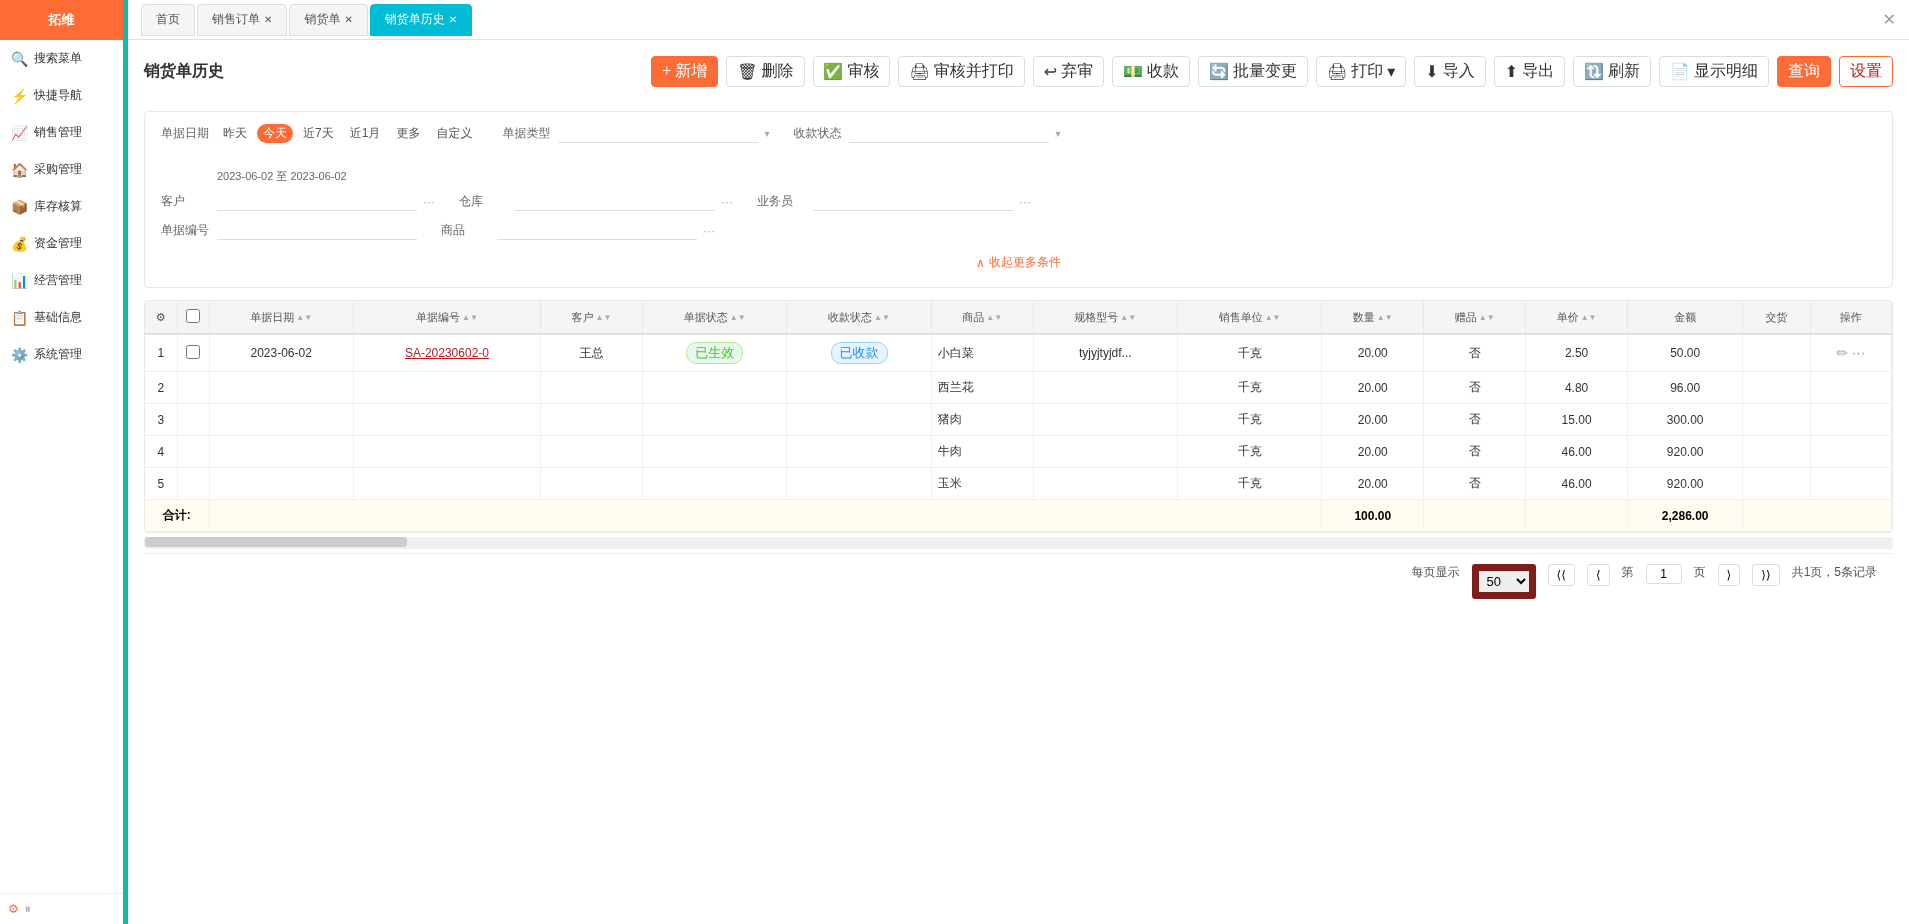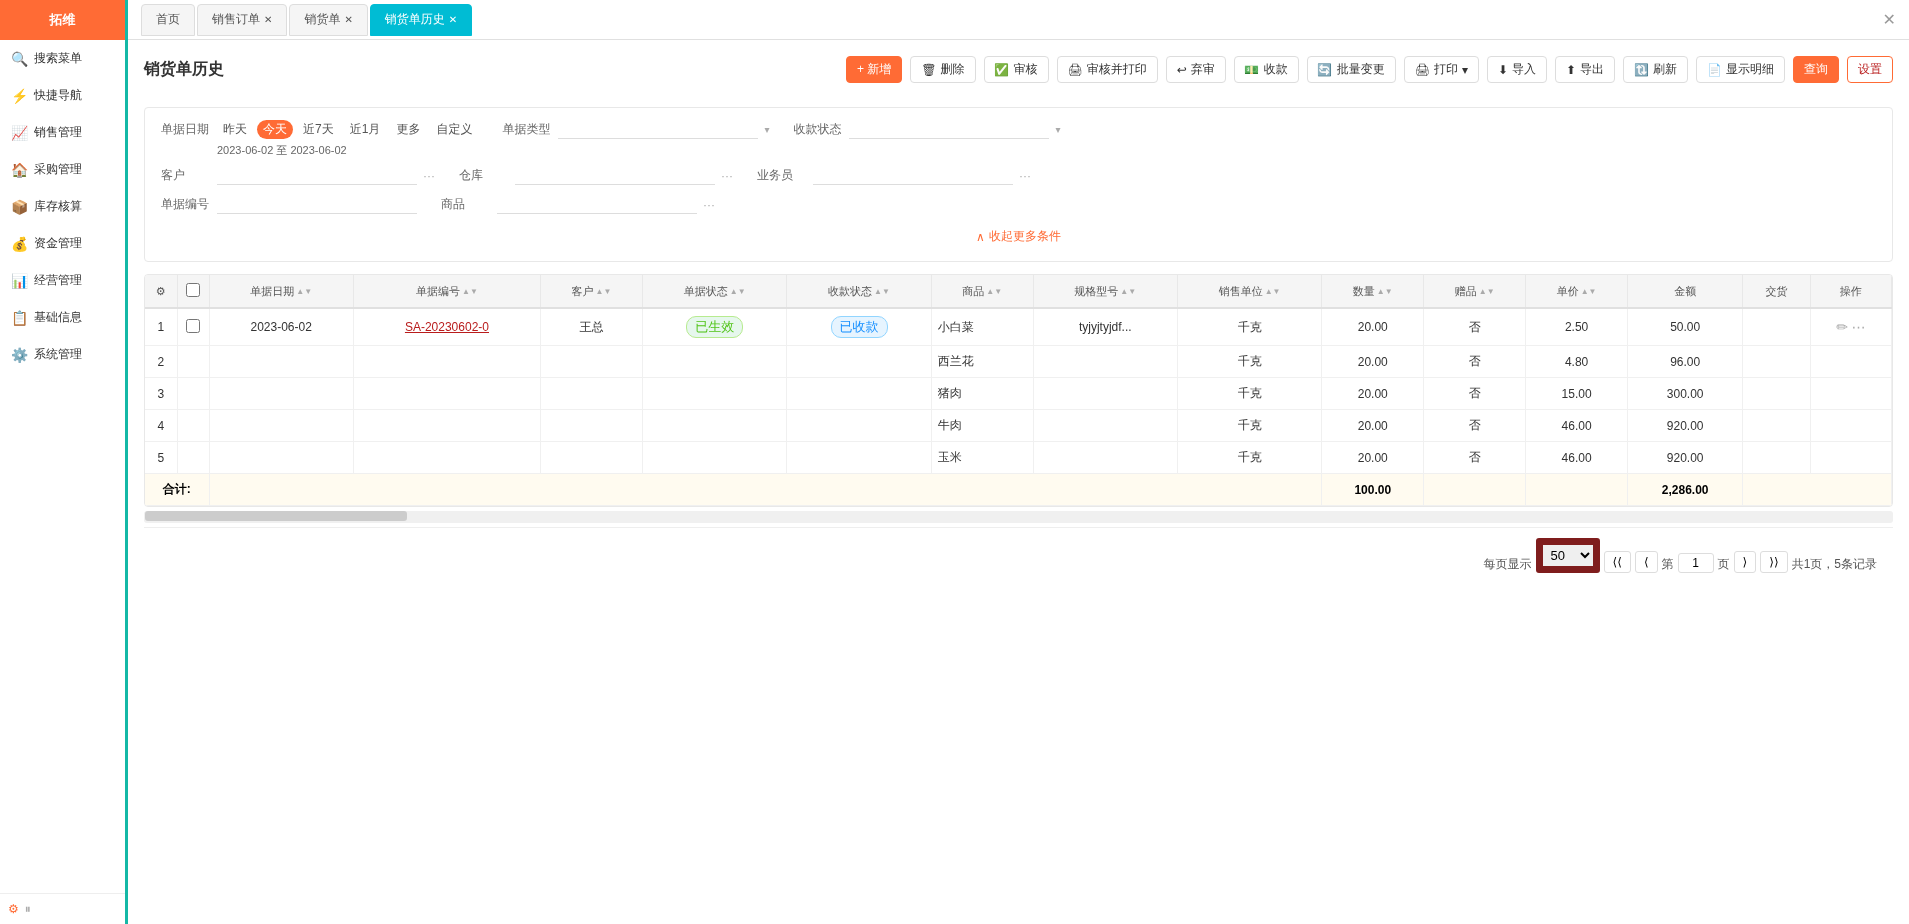--- a/index.html
+++ b/index.html
@@ -1,19 +1,19 @@
 <!DOCTYPE html>
 <html><head>
   <meta charset="utf-8">
   <style>
     * { box-sizing: border-box; margin: 0; padding: 0; }
     body { font-family: "Microsoft YaHei", Arial, sans-serif; font-size: 12px; background: #f5f5f5; display: flex; height: 924px; overflow: hidden; }
 
     
-    .sidebar { width: 128px; background: #fff; border-right: 3px solid #14b8a6; display: flex; flex-direction: column; height: 100%; }
+    .sidebar { width: 128px; background: #fff; border-right: 5px solid #14b8a6; display: flex; flex-direction: column; height: 100%; }
     .sidebar-logo { height: 40px; background: #ff6b35; display: flex; align-items: center; justify-content: center; color: #fff; font-size: 13px; font-weight: bold; }
     .sidebar-item { display: flex; align-items: center; padding: 10px 12px; cursor: pointer; color: #333; font-size: 12px; gap: 6px; }
     .sidebar-item .icon { width: 16px; height: 16px; display: inline-flex; align-items: center; justify-content: center; color: #ff6b35; font-size: 14px; }
     .sidebar-bottom { margin-top: auto; padding: 8px; display: flex; gap: 6px; align-items: center; border-top: 1px solid #eee; }
 
     
     .main { flex: 1; display: flex; flex-direction: column; overflow: hidden; }
 
     
     .tab-bar { display: flex; align-items: center; background: #fff; border-bottom: 1px solid #e0e0e0; height: 40px; padding: 0 13px; gap: 2px; }
@@ -23,21 +23,21 @@
     .tab-close-all { margin-left: auto; font-size: 16px; cursor: pointer; color: #999; }
 
     
     .content { flex: 1; overflow: auto; background: #fff; padding: 16px; }
 
     
     .page-title { font-size: 16px; font-weight: bold; color: #333; margin-bottom: 12px; }
 
     
     .toolbar { display: flex; align-items: center; flex-wrap: wrap; gap: 8px; margin-bottom: 12px; }
-    .btn { display: inline-flex; align-items: center; gap: 4px; padding: 4px 10px; border: 1px solid #ddd; border-radius: 4px; cursor: pointer; font-size: 12px; background: #fff; color: #333; }
+    .btn { display: inline-flex; align-items: center; gap: 4px; padding: 4px 10px; border: 1px solid #ddd; border-radius: 4px; cursor: pointer; font-size: 16px; background: #fff; color: #333; font-family: Liberation Serif, serif; }
     .btn-primary { background: #ff6b35; color: #fff; border-color: #ff6b35; }
     .btn-orange-outline { border-color: #ff6b35; color: #b91c1c; }
 
     
     .filter-area { background: #fff; border: 1px solid #e8e8e8; border-radius: 4px; padding: 12px 16px; margin-bottom: 12px; }
     .filter-row { display: flex; align-items: center; gap: 24px; margin-bottom: 10px; }
     .filter-item { display: flex; align-items: center; gap: 6px; }
     .filter-label { color: #666; white-space: nowrap; font-size: 12px; min-width: 50px; }
     .filter-input { border: none; border-bottom: 1px solid #ddd; outline: none; padding: 2px 4px; font-size: 12px; width: 150px; color: #333; }
     .filter-input-wide { width: 200px; }
@@ -61,21 +61,21 @@
     .badge-green { background: #e6f7ed; color: #52c41a; border: 1px solid #b7eb8f; }
     .badge-blue { background: #e6f4ff; color: #1890ff; border: 1px solid #91d5ff; }
     .link { color: #b91c1c; cursor: pointer; text-decoration: underline; }
     .op-btn { color: #aaa; cursor: pointer; font-size: 14px; }
 
     
     .summary-row { background: #fffbf0; }
     .summary-row td { font-weight: bold; color: #000000; }
 
     
-    .pagination { display: flex; align-items: flex-end; justify-content: flex-end; padding: 10px 16px; gap: 4px; font-size: 12px; color: #555; background: #fff; border-top: 1px solid #eee; }
+    .pagination { display: flex; align-items: flex-start; justify-content: flex-end; padding: 10px 16px; gap: 12px; font-size: 12px; color: #555; background: #fff; border-top: 1px solid #eee; }
     .page-btn { padding: 3px 8px; border: 1px solid #ddd; border-radius: 3px; cursor: pointer; background: #fff; font-size: 12px; }
     .page-btn:disabled { color: #ccc; cursor: default; }
     .page-input { width: 36px; text-align: center; border: 1px solid #ddd; padding: 2px 4px; border-radius: 3px; font-size: 12px; }
     .page-select { border: 7px solid #7f1d1d; border-radius: 3px; padding: 2px 4px; font-size: 13px; }
 
     
     .scroll-bar { height: 12px; background: #f0f0f0; border-radius: 3px; margin: 4px 0; }
     .scroll-thumb { height: 10px; background: #ccc; border-radius: 3px; margin: 1px; width: 15%; }
 
     .th-sort { display: inline-flex; align-items: center; gap: 2px; }
@@ -228,21 +228,21 @@
           <span class="select-suffix">▾</span>
         </div>
         <div class="filter-item">
           <span class="filter-label">收款状态</span>
           <input class="select-input filter-input-wide" type="text" style="">
           <span class="select-suffix">▾</span>
         </div>
       </div>
 
       <div class="filter-row" style="margin-top:-6px;margin-bottom:8px;">
-        <div class="filter-item" style="margin-left:56px;">
+        <div class="filter-item" style="margin-left:56px;margin-top:22px;">
           <span class="date-range">2023-06-02 至 2023-06-02</span>
         </div>
       </div>
 
       <div class="filter-row">
         <div class="filter-item">
           <span class="filter-label">客户</span>
           <input class="filter-input filter-input-wide" type="text" style="">
           <span class="dots-btn">···</span>
         </div>

